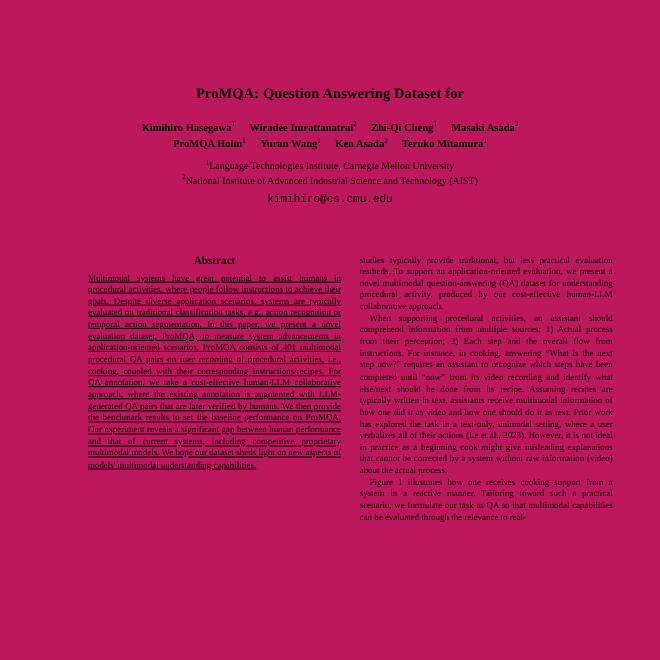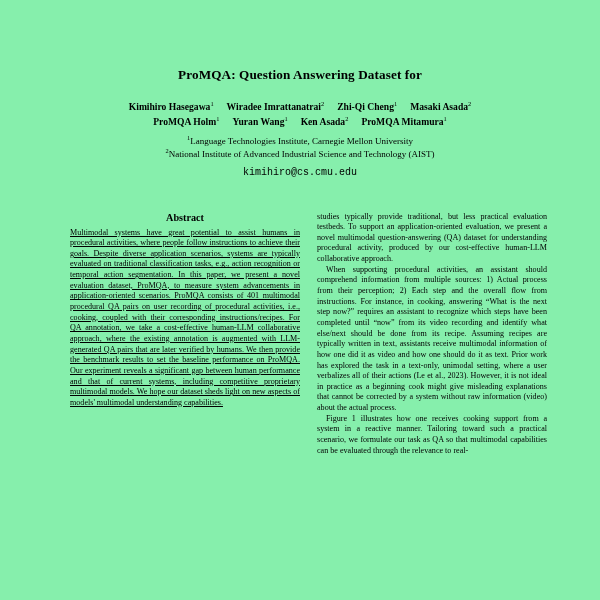--- a/index.html
+++ b/index.html
@@ -11,23 +11,23 @@
     width: 600px;
     height: 600px;
     overflow: hidden;
     font-family: "Liberation Serif", serif;
     color: #000000;
   }
   .page {
     position: relative;
     width: 600px;
     height: 600px;
-    padding: 8px;
+    padding: 18px;
     box-sizing: border-box;
-    background: #86efac;
+    background: #be185d;
   }
   .paper-inner {
     padding: 58px 62px 0 62px;
   }
   .title {
     text-align: center;
     font-size: 13.2px;
     font-weight: bold;
     line-height: 1.35;
     margin: 0 0 16px 0;
@@ -61,21 +61,21 @@
     text-align: center;
     font-family: "Liberation Mono", monospace;
     font-size: 10px;
     margin-top: 5px;
     margin-bottom: 0;
   }
 
   .columns {
     display: flex;
     gap: 17px;
-    margin-top: 34px;
+    margin-top: 44px;
   }
   .col {
     width: 230px;
     flex: 0 0 230px;
   }
   .sec-head-center {
     text-align: center;
     font-size: 10.2px;
     font-weight: bold;
     margin: 0 0 5px 0;
@@ -114,21 +114,21 @@
 
     <div class="title">
       <span class="line">ProMQA: Question Answering Dataset for</span>
     </div>
 
     <div class="authors">
       <span class="arow">
         <span><span>Kimihiro Hasegawa</span><sup>1</sup></span><span class="sp"></span><span><span>Wiradee Imrattanatrai</span><sup>2</sup></span><span class="sp"></span><span><span>Zhi-Qi Cheng</span><sup>1</sup></span><span class="sp"></span><span><span>Masaki Asada</span><sup>2</sup></span>
       </span>
       <span class="arow">
-        <span><span>ProMQA Holm</span><sup>1</sup></span><span class="sp"></span><span><span>Yuran Wang</span><sup>1</sup></span><span class="sp"></span><span><span>Ken Asada</span><sup>2</sup></span><span class="sp"></span><span><span>ProMQA Mitamura</span><sup>1</sup></span>
+        <span><span>ProMQA Holm</span><sup>1</sup></span><span class="sp"></span><span><span>Yuran Wang</span><sup>1</sup></span><span class="sp"></span><span><span>Ken Asada</span><sup>2</sup></span><span class="sp"></span><span><span>Teruko Mitamura</span><sup>1</sup></span>
       </span>
     </div>
 
     <div class="affil">
       <span class="arow"><sup>1</sup><span>Language Technologies Institute, Carnegie Mellon University</span></span>
       <span class="arow"><sup>2</sup><span>National Institute of Advanced Industrial Science and Technology (AIST)</span></span>
     </div>
 
     <div class="email">kimihiro@cs.cmu.edu</div>
 

